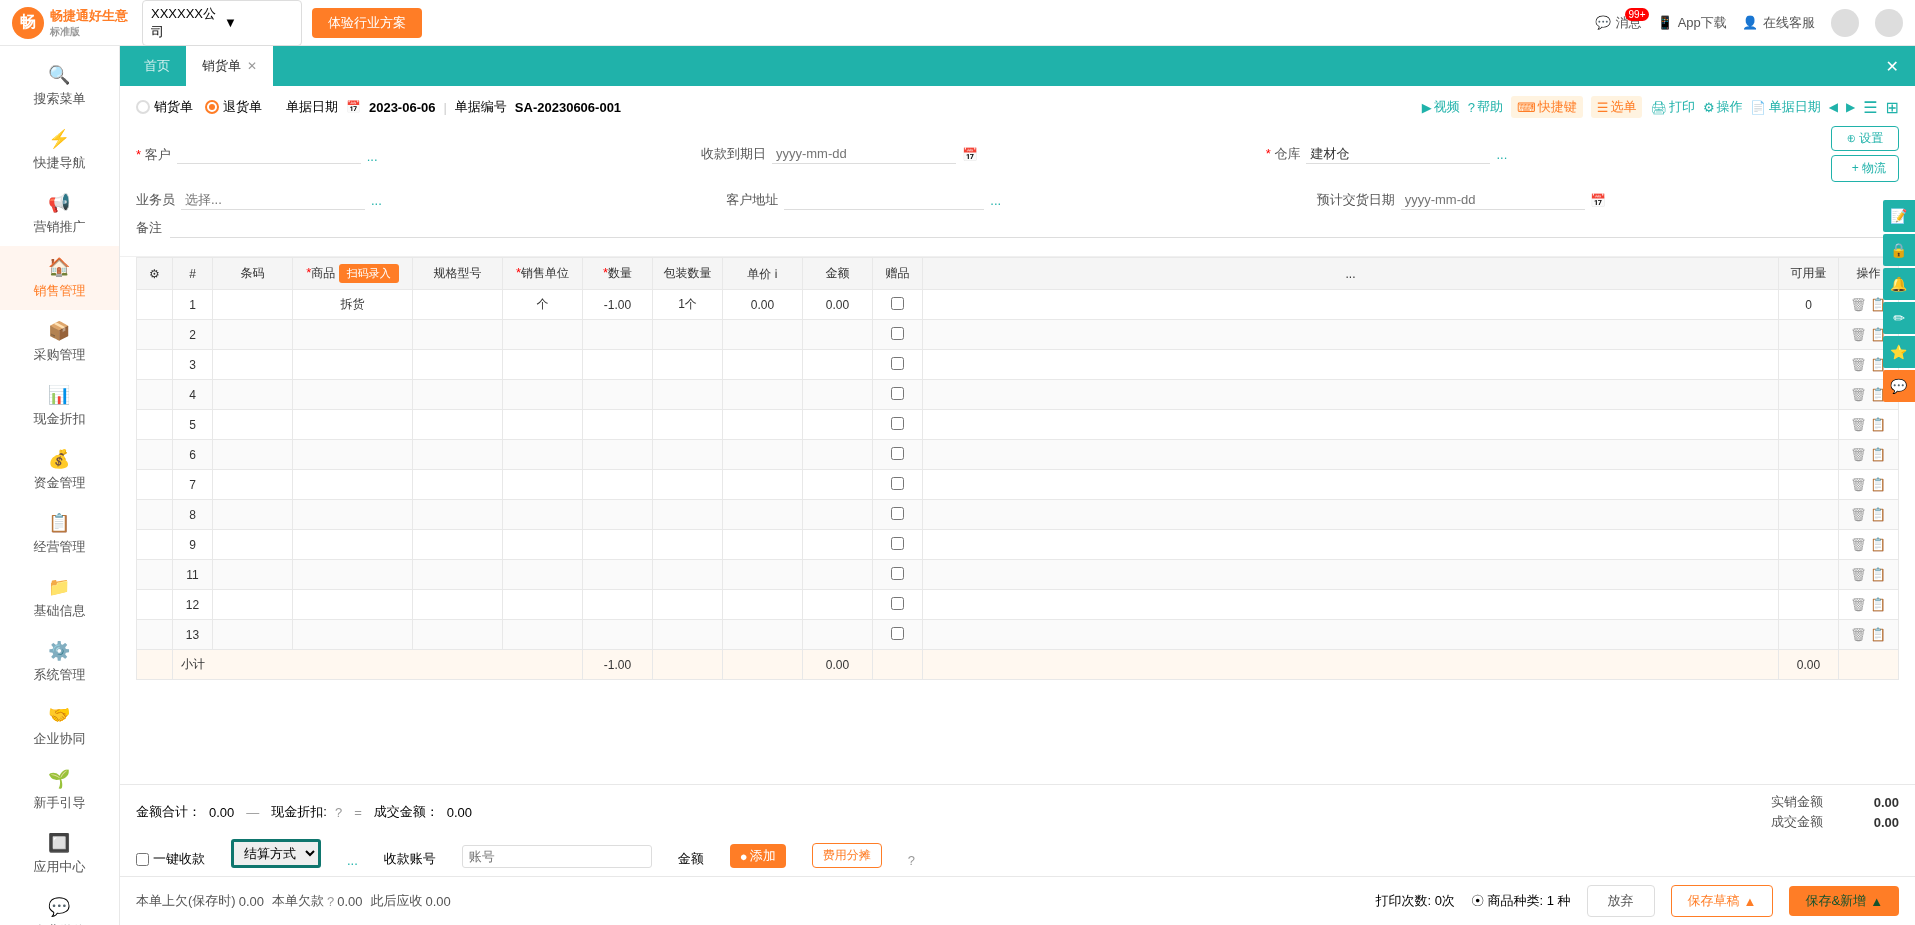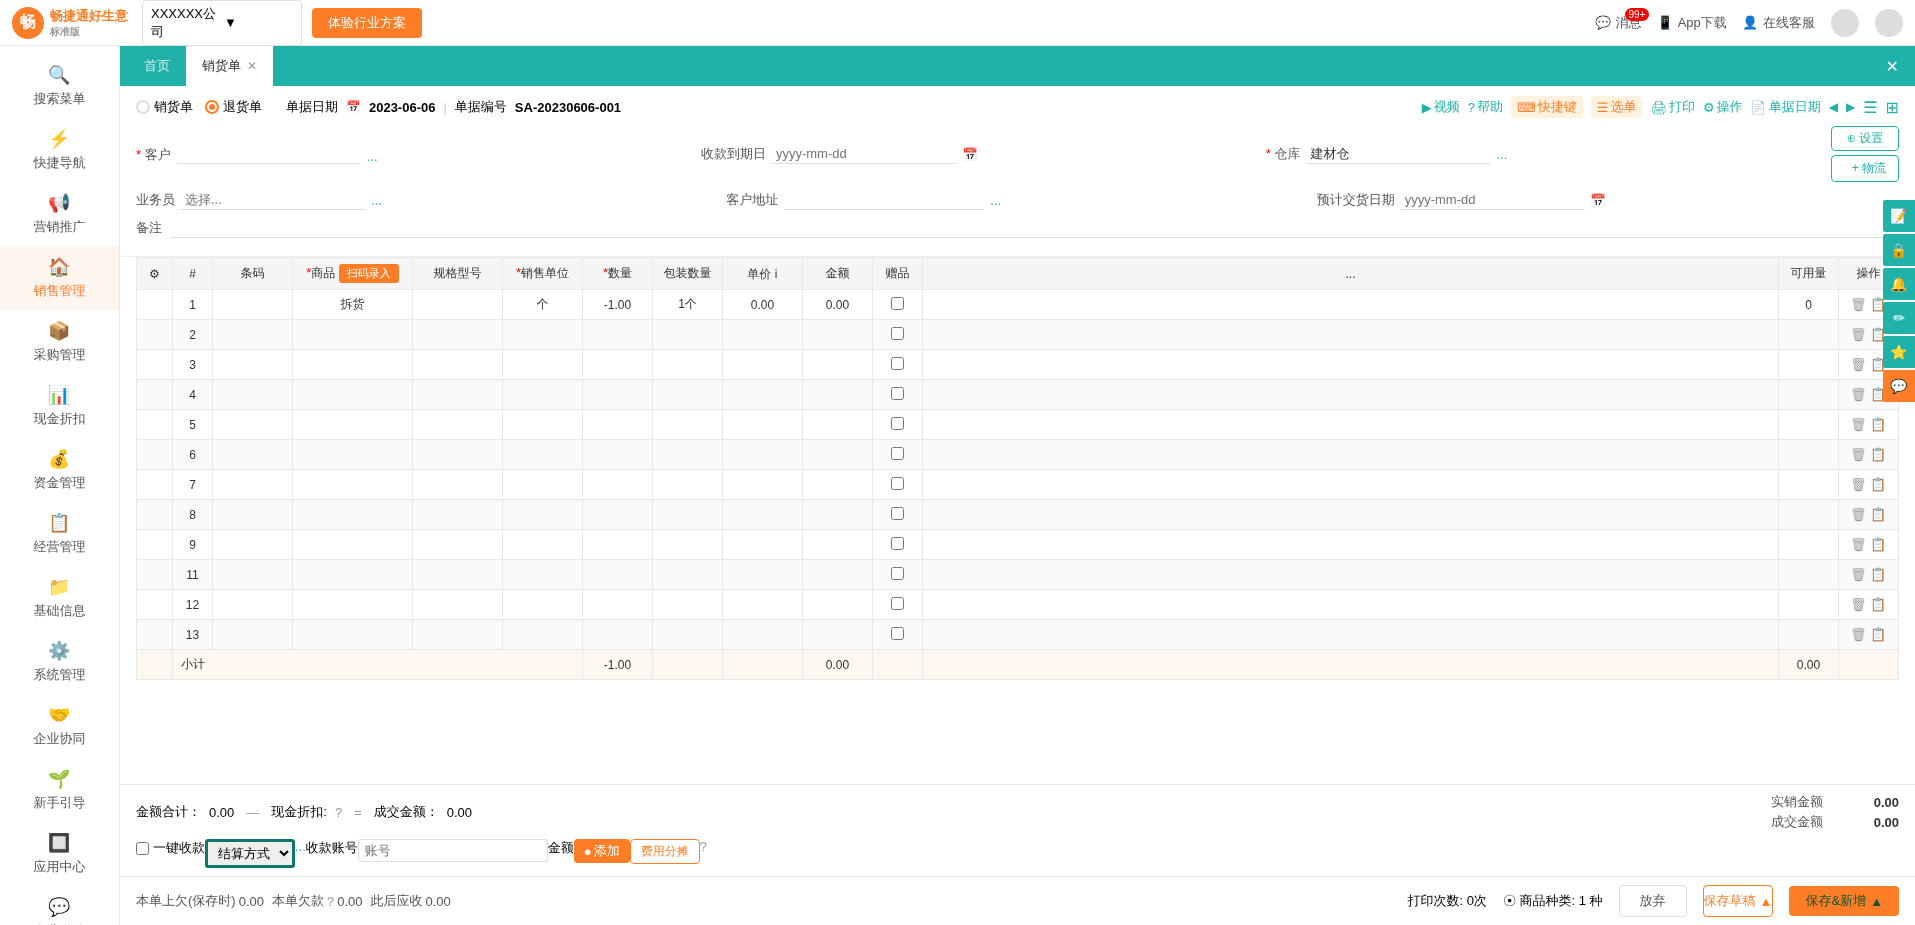--- a/index.html
+++ b/index.html
@@ -57,33 +57,33 @@
     .data-table th { background: #f5f5f5; border: 1px solid #e8e8e8; padding: 6px 8px; text-align: center; font-weight: normal; color: #333; white-space: nowrap; font-size: 12px; }
     .data-table td { border: 1px solid #e8e8e8; padding: 4px 8px; text-align: center; color: #333; font-size: 12px; height: 30px; }
     .data-table tr:nth-child(even) td { background: #fafafa; }
     .scan-btn { background: #ff7d26; color: #fff; border: none; border-radius: 3px; padding: 2px 8px; cursor: pointer; font-size: 11px; }
     .cell-red { color: #f00; }
     .subtotal-row td { background: #fff8f0 !important; font-weight: normal; }
 
     
     .bottom-area { border-top: 1px solid #e8e8e8; padding: 8px 16px; background: #fff; }
     .amount-row { display: flex; align-items: center; gap: 8px; margin-bottom: 8px; }
-    .payment-row { display: flex; align-items: flex-start; gap: 0; }
+    .payment-row { display: flex; align-items: flex-end; gap: 26px; }
     .checkbox-item { display: flex; align-items: center; gap: 4px; cursor: pointer; }
     .add-btn { background: #ff7d26; color: #fff; border: none; border-radius: 4px; padding: 3px 10px; cursor: pointer; font-size: 12px; display: flex; align-items: center; gap: 2px; }
     .fee-btn { background: #fff; border: 1px solid #ff7d26; color: #ff7d26; border-radius: 4px; padding: 3px 10px; cursor: pointer; font-size: 12px; }
     .summary-row { display: flex; justify-content: flex-end; gap: 16px; align-items: center; font-size: 12px; color: #555; }
     .summary-val { color: #333; font-weight: bold; min-width: 60px; text-align: right; }
 
     
     .footer-bar { border-top: 1px solid #e8e8e8; padding: 8px 16px; background: #fff; display: flex; align-items: center; gap: 16px; }
     .footer-info { display: flex; align-items: center; gap: 8px; font-size: 12px; color: #555; }
     .footer-info span { display: flex; align-items: center; gap: 3px; }
     .btn-discard { background: #fff; border: 1px solid #ddd; color: #555; padding: 6px 20px; border-radius: 4px; cursor: pointer; }
-    .btn-save-draft { background: #fff; border: 1px solid #ff7d26; color: #ff7d26; padding: 6px 0; border-radius: 4px; cursor: pointer; display: flex; align-items: center; gap: 4px; }
+    .btn-save-draft { background: #fff; border: 1px solid #ff7d26; color: #ff7d26; padding: 6px 16px; border-radius: 4px; cursor: pointer; display: flex; align-items: center; gap: 4px; }
     .btn-save-new { background: #ff7d26; color: #14532d; border: none; padding: 6px 16px; border-radius: 4px; cursor: pointer; display: flex; align-items: center; gap: 4px; }
 
     
     .right-float { position: fixed; right: 0; top: 200px; display: flex; flex-direction: column; gap: 2px; }
     .float-btn { width: 32px; height: 32px; background: #20b2aa; color: #fff; display: flex; align-items: center; justify-content: center; cursor: pointer; font-size: 14px; border-radius: 2px 0 0 2px; }
     .float-btn.orange { background: #ff7d26; }
     .logistics-btn { background: #fff; border: 1px solid #20b2aa; color: #20b2aa; padding: 4px 12px; border-radius: 4px; cursor: pointer; font-size: 12px; white-space: nowrap; }
 
     .op-icons { display: flex; align-items: center; justify-content: center; gap: 4px; }
     .op-icon { color: #999; cursor: pointer; }

